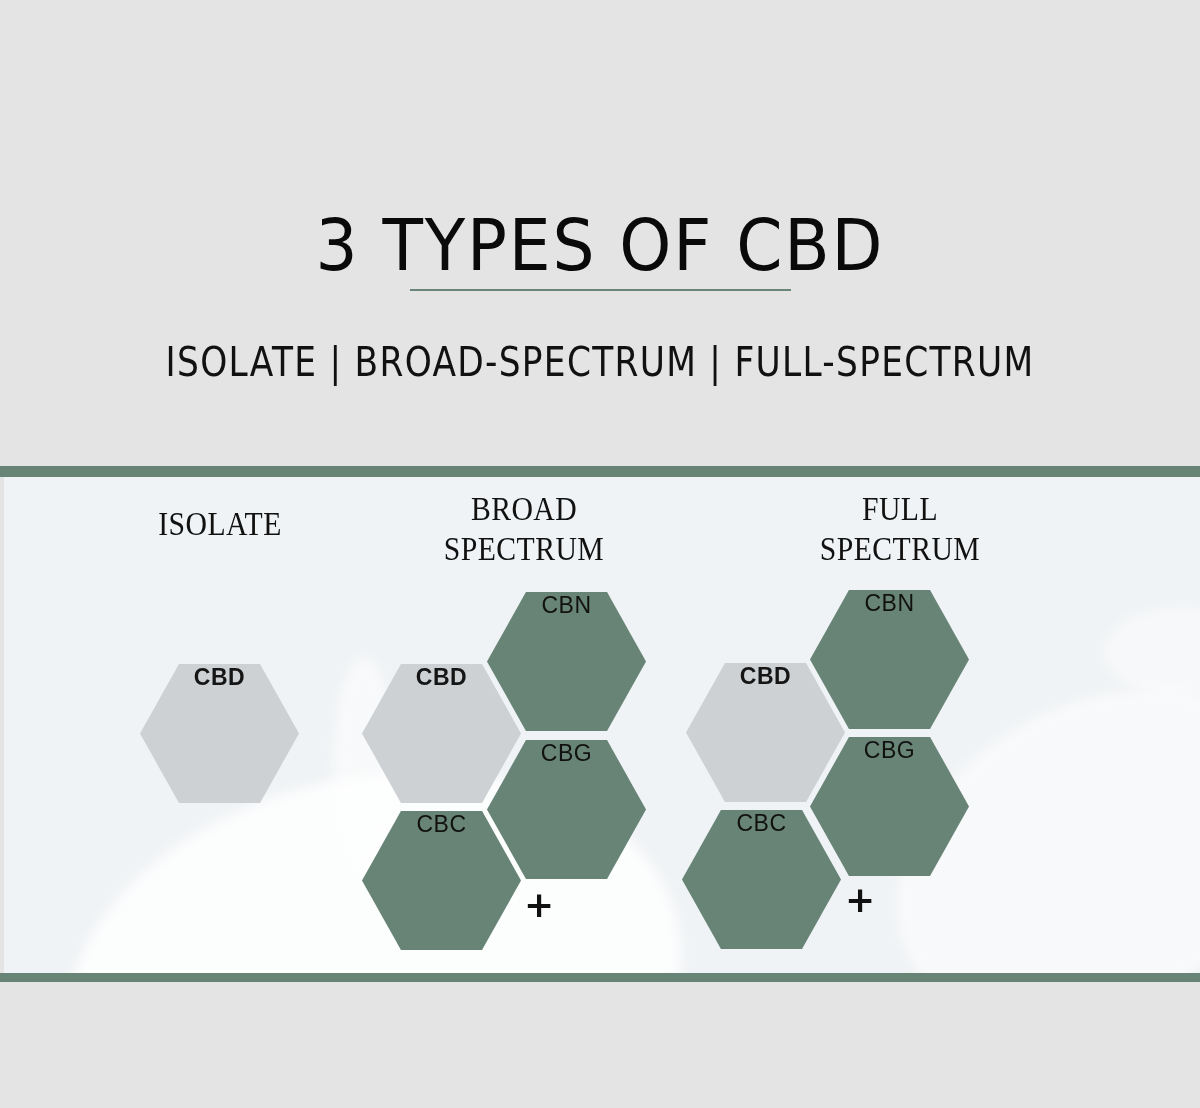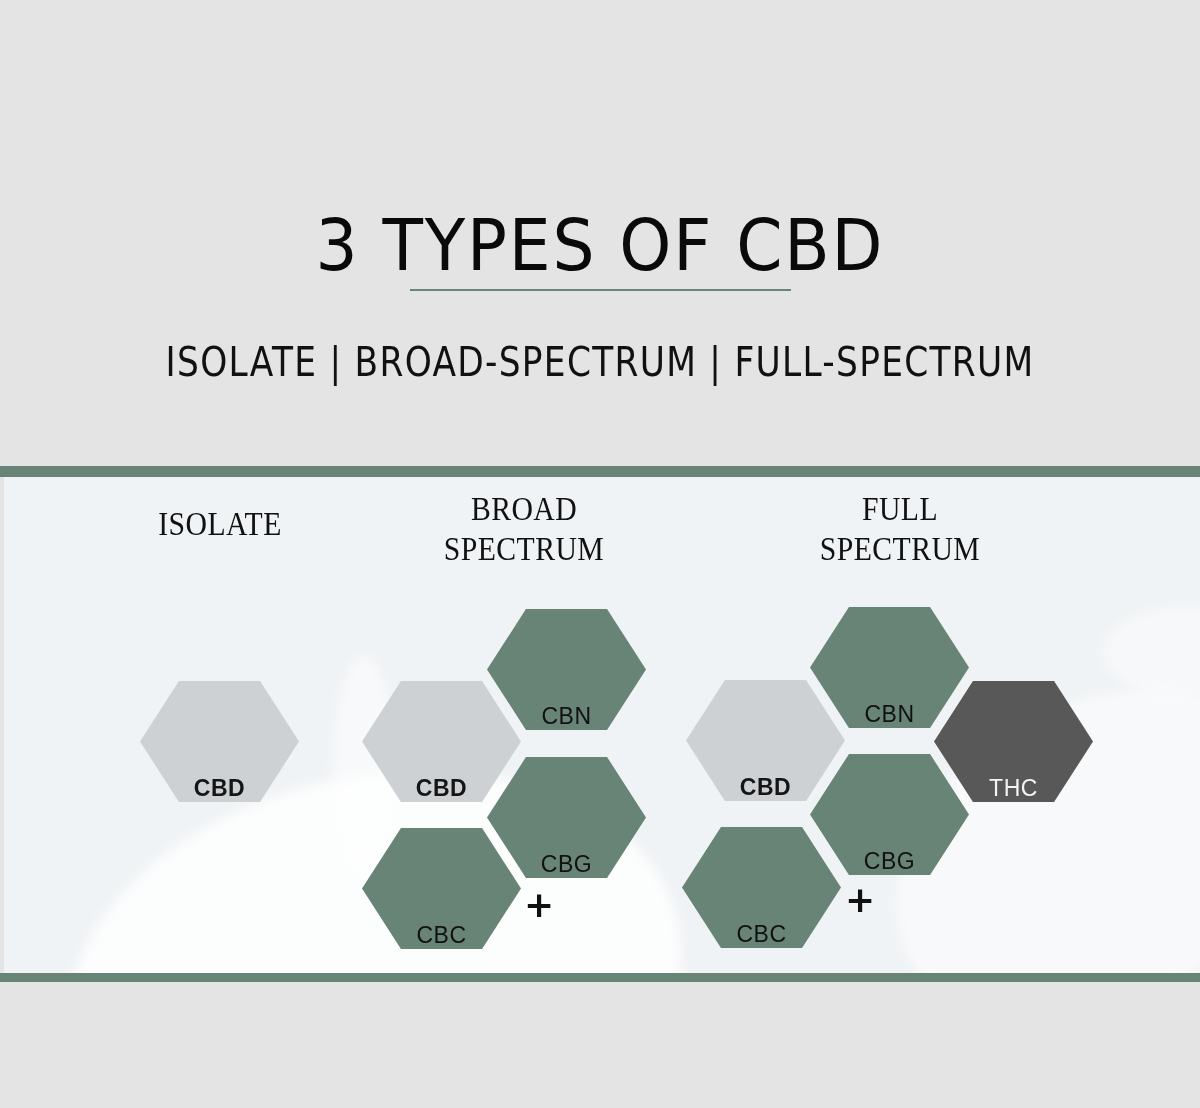--- a/index.html
+++ b/index.html
@@ -93,26 +93,25 @@
       font-family: "Liberation Serif", "DejaVu Serif", serif;
       font-size: 33px;
       line-height: 40px;
       color: #111;
       letter-spacing: 0.5px;
       transform: scaleX(0.9);
     }
     .hex {
       position: absolute;
       width: 159px;
-      height: 121px;
+      height: 139px;
       clip-path: polygon(24.5% 0%, 75.5% 0%, 100% 50%, 75.5% 100%, 24.5% 100%, 0% 50%);
       display: flex;
-      align-items: flex-end;
+      align-items: flex-start;
       justify-content: center;
-      margin-top: 17px;
     }
     .hex span {
       font-family: "Liberation Sans", "DejaVu Sans", sans-serif;
       font-size: 23px;
       letter-spacing: 0.5px;
     }
     .hex.light { background: #cdd1d4; color: #151515; font-weight: bold; }
     .hex.green { background: #688476; color: #111; }
     .hex.dark  { background: #585858; color: #f4f4f4; }
     .plus {
@@ -172,23 +171,20 @@
     <span>CBC</span>
   </div>
   <div class="plus" style="left:520px; top:413px;">+</div>
 
   <div class="hex green" style="left:806px; top:113px;">
     <span>CBN</span>
   </div>
   <div class="hex light" style="left:682px; top:186px;">
     <span>CBD</span>
   </div>
-  <div class="hex dark" style="left:930px; top:187px;">
-    <span>THC</span>
-  </div>
   <div class="hex green" style="left:806px; top:260px;">
     <span>CBG</span>
   </div>
   <div class="hex green" style="left:678px; top:333px;">
     <span>CBC</span>
   </div>
   <div class="plus" style="left:841px; top:408px;">+</div>
 </div>
 
 <div class="band-bottom"></div>

